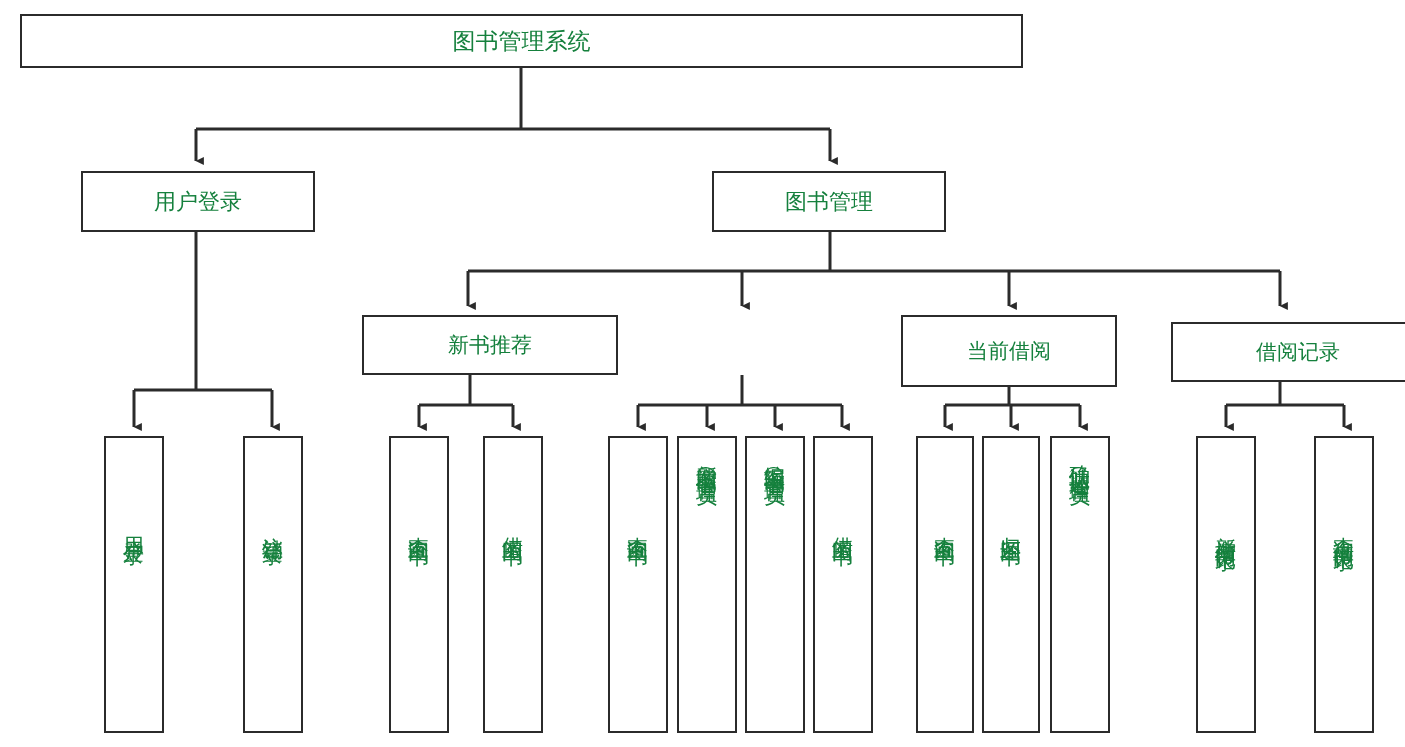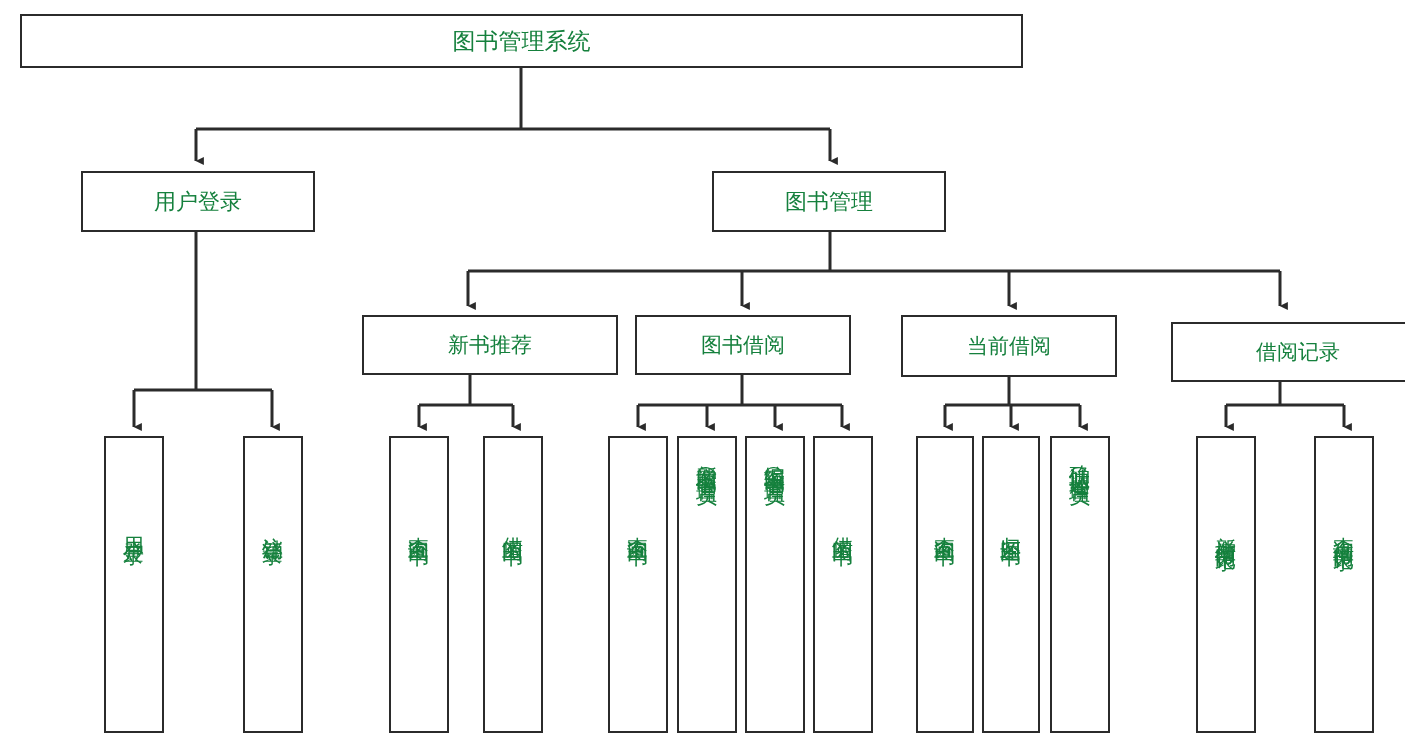--- a/index.html
+++ b/index.html
@@ -134,24 +134,21 @@
   <div class="node l2" style="left:81px; top:171px; width:234px; height:61px;">
     <span>用户登录</span>
   </div>
   <div class="node l2" style="left:712px; top:171px; width:234px; height:61px;">
     <span>图书管理</span>
   </div>
 
   <div class="node l3" style="left:362px; top:315px; width:256px; height:60px;">
     <span>新书推荐</span>
   </div>
-  <div class="node l3" style="left:635px; top:315px; width:216px; height:60px;">
-    <span>图书借阅</span>
-  </div>
-  <div class="node l3" style="left:901px; top:315px; width:216px; height:62px;">
+  <div class="node l3" style="left:901px; top:315px; width:216px; height:72px;">
     <span>当前借阅</span>
   </div>
   <div class="node l3" style="left:1171px; top:322px; width:254px; height:60px;">
     <span>借阅记录</span>
   </div>
 
   <div class="node leaf leaf-mid" style="left:104px; top:436px; width:60px; height:297px;">
     <span class="vtext">用户登录</span>
   </div>
   <div class="node leaf leaf-mid" style="left:243px; top:436px; width:60px; height:297px;">

